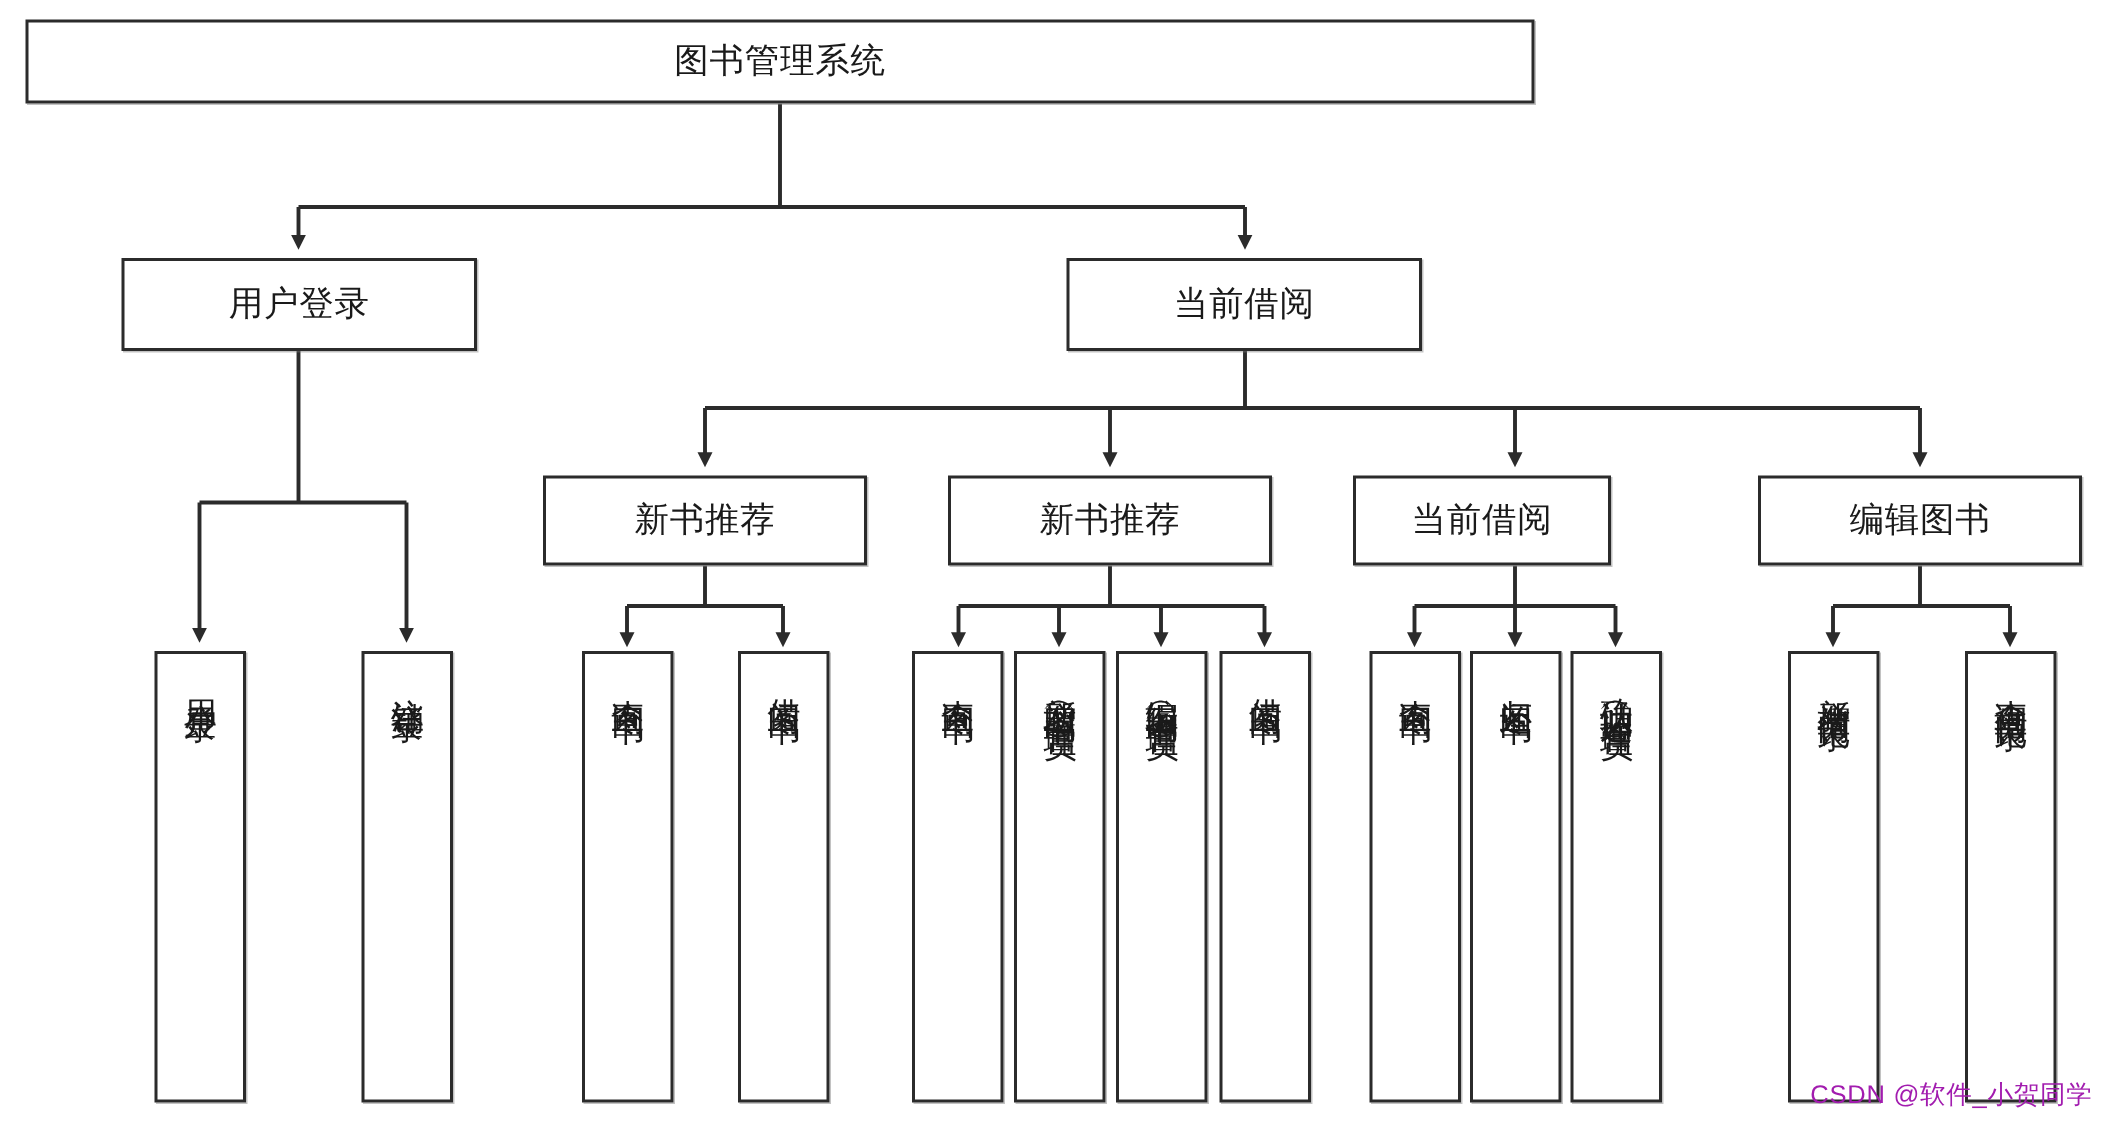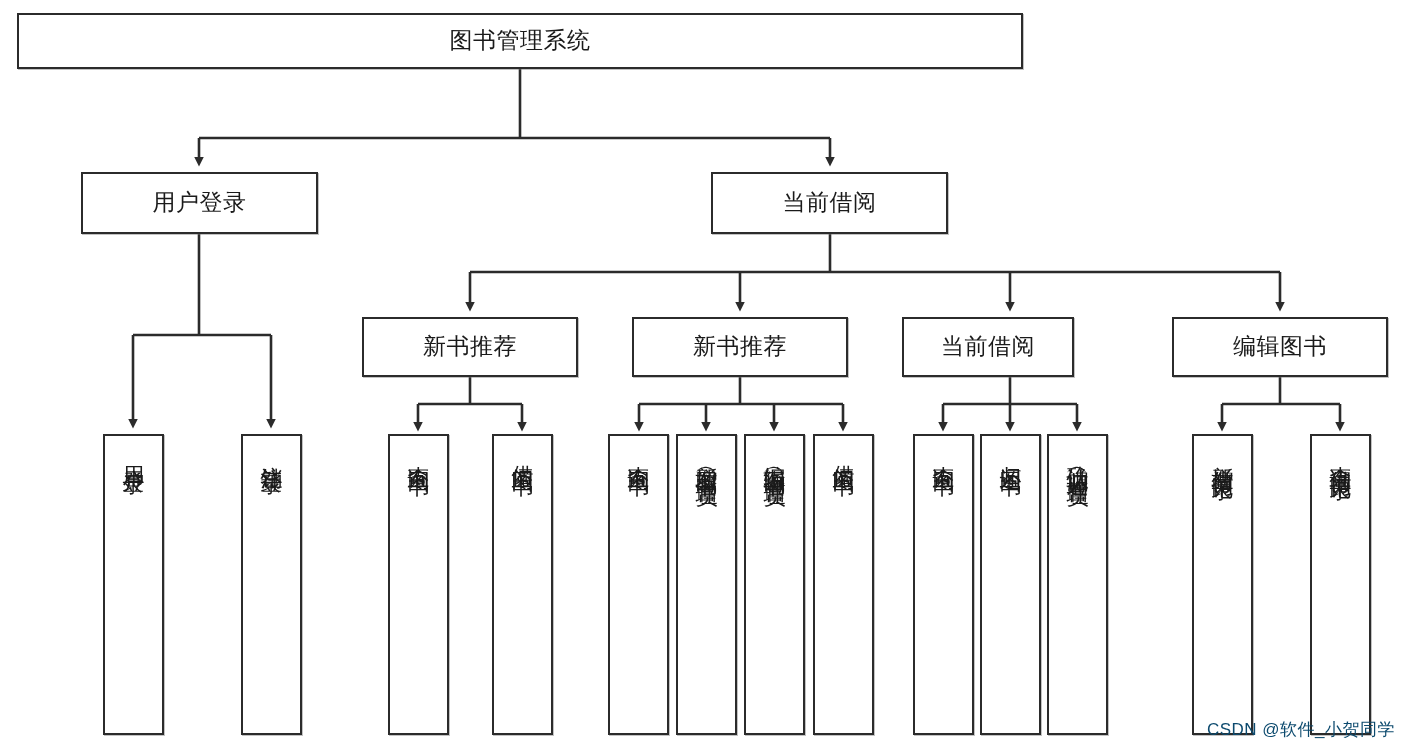--- a/index.html
+++ b/index.html
@@ -66,21 +66,21 @@
     max-height: 270px;
   }
   .node.vert.tall .label {
     max-height: 272px;
   }
   #watermark {
     position: absolute;
     right: 10px;
     bottom: 6px;
     font-size: 17px;
-    color: #0c4a6e;
+    color: #a21caf;
     letter-spacing: 0.5px;
     user-select: none;
     white-space: nowrap;
   }
 </style>
 </head>
 <body>
 
 <div id="diagram-root">
 

